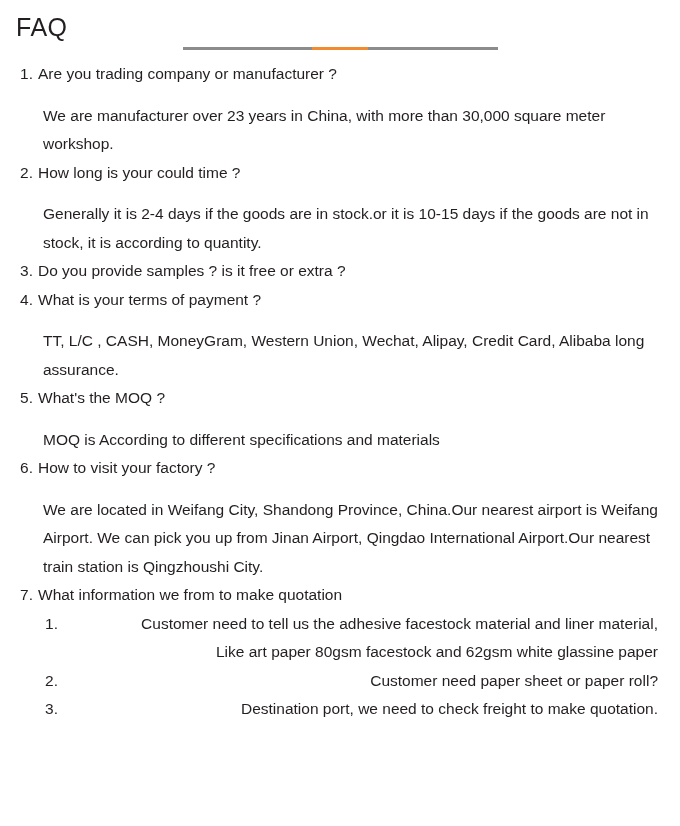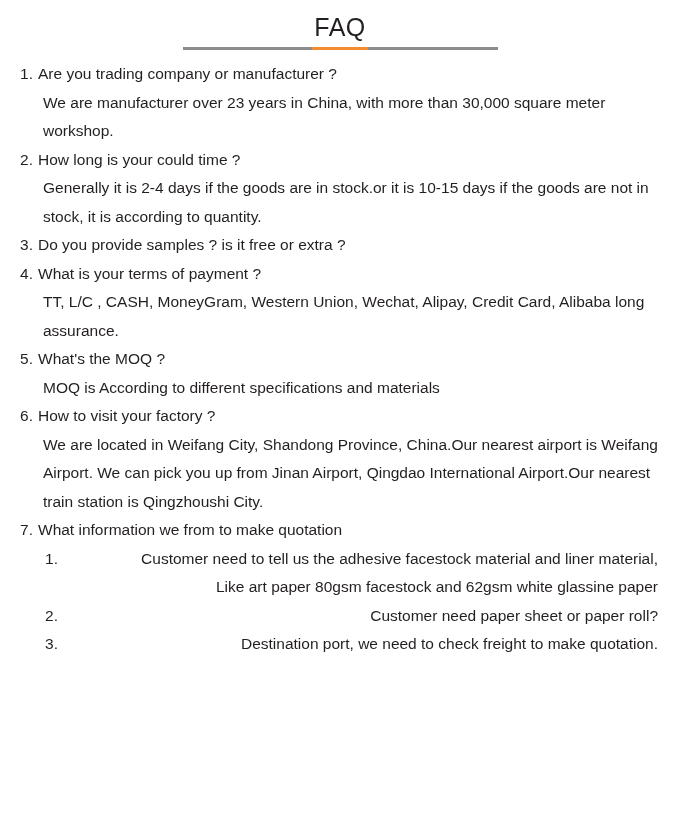--- a/index.html
+++ b/index.html
@@ -15,21 +15,21 @@
     overflow: hidden;
   }
   .page {
     position: relative;
     width: 680px;
     height: 826px;
     box-sizing: border-box;
     padding: 10px 16px 0 16px;
   }
   .title-block {
-    text-align: center;
+    text-align: left;
     margin: 0 0 10px 0;
   }
   .title {
     font-size: 25px;
     line-height: 34px;
     font-weight: 400;
     color: #231f20;
     letter-spacing: 0.5px;
     margin: 0;
   }
@@ -73,20 +73,21 @@
   }
   .q-text {
     flex: 1 1 auto;
   }
   .answer {
     font-size: 15.5px;
     line-height: 28.5px;
     padding-left: 27px;
     padding-right: 4px;
     text-align: left;
+    margin-top: 13px;
   }
   .sub-list {
     margin: 0;
     padding: 0;
     list-style: none;
   }
   .sub-item {
     display: flex;
     align-items: flex-start;
     font-size: 15.5px;

